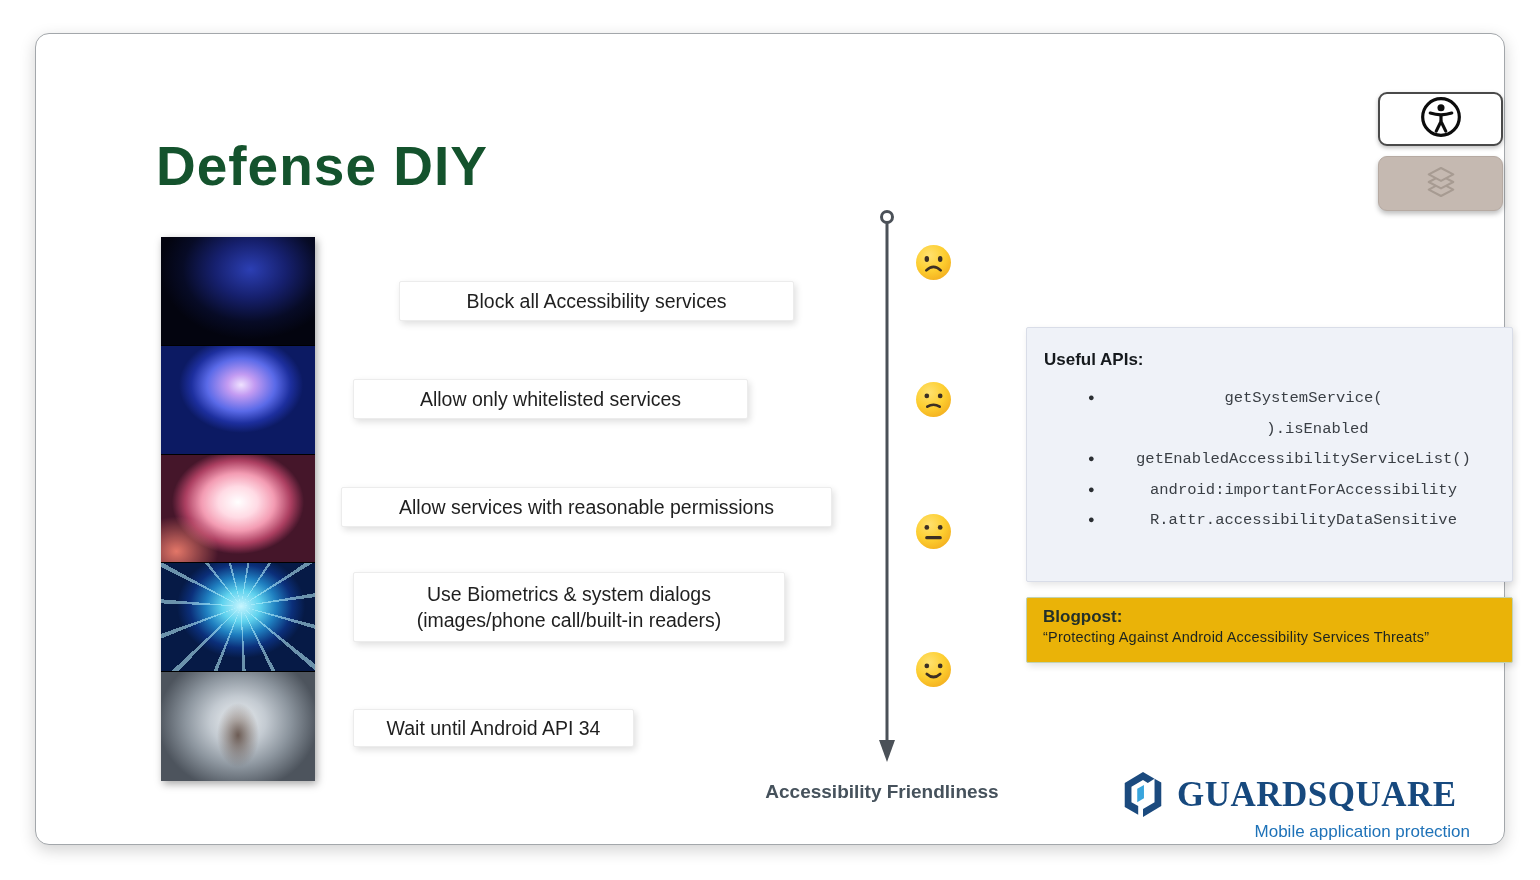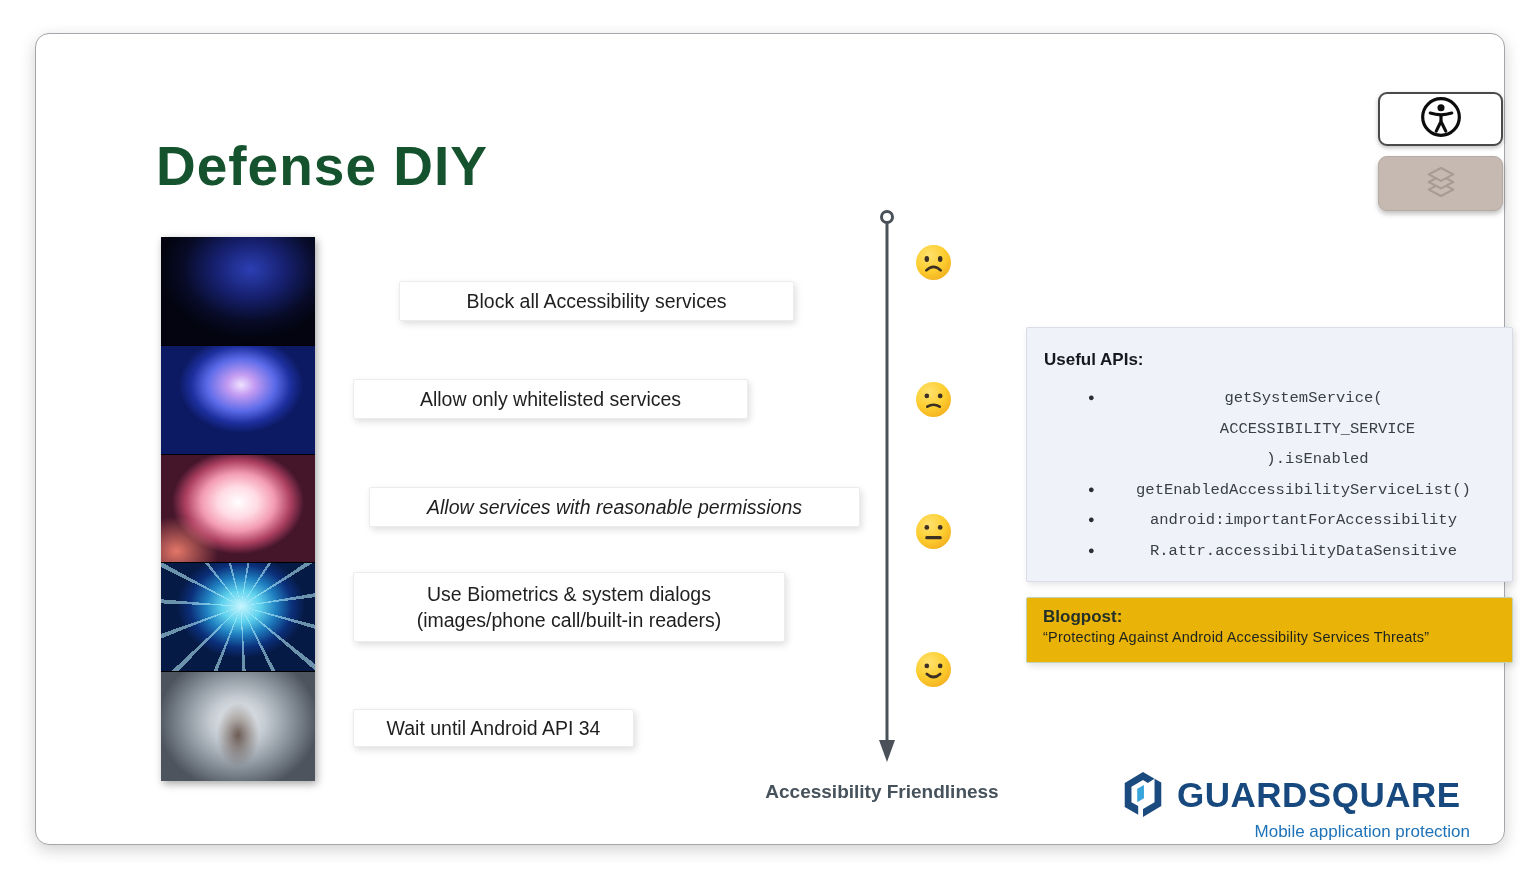--- a/index.html
+++ b/index.html
@@ -31,21 +31,21 @@
   .p5::after { content:""; position:absolute; inset:0; background: radial-gradient(30px 46px at 50% 58%, rgba(90,70,60,.85) 0%, rgba(90,70,60,0) 70%); }
   
   .step-box {
     position:absolute; background:#ffffff; border:1px solid #ececec; border-radius:2px;
     box-shadow:2px 3px 7px rgba(0,0,0,.13);
     display:flex; align-items:center; justify-content:center; text-align:center;
     font-size:19.5px; color:#1f1f1f; line-height:26px; padding:0 12px;
   }
   .sb1 { left:317px; top:247px; width:395px; height:40px;margin-left:46px; }
   .sb2 { left:317px; top:345px; width:395px; height:40px; }
-  .sb3 { left:333px; top:453px; width:491px; height:40px;font-style:italic; }
+  .sb3 { left:305px; top:453px; width:491px; height:40px; }
   .sb4 { left:317px; top:538px; width:432px; height:70px; }
   .sb5 { left:317px; top:675px; width:281px; height:38px; }
   
   .axis-svg { position:absolute; left:834px; top:172px; }
   .axis-label { position:absolute; left:690px; top:747px; width:312px; text-align:center; font-size:19px; font-weight:bold; color:#46525c; }
   .emoji { position:absolute; width:37px; height:37px; }
   .em1 { left:879px; top:210px; } .em2 { left:879px; top:347px; }
   .em3 { left:879px; top:479px; } .em4 { left:879px; top:617px; }
   
   .apis-panel {
@@ -61,21 +61,21 @@
   
   .blog-panel {
     position:absolute; left:990px; top:563px; width:487px; height:66px;
     background:#eab308; border:1px solid #c0d2b3; border-radius:2px; box-shadow:2px 3px 7px rgba(0,0,0,.12);
     padding:9px 16px;
   }
   .blog-title { font-size:17px; font-weight:bold; color:#23302a; }
   .blog-quote { font-size:14.5px; color:#1d2420; margin-top:2px; letter-spacing:.2px; }
   
   .logo-wrap { position:absolute; left:1082px; top:734px; width:352px; }
-  .logo-row { display:flex; align-items:center; }
+  .logo-row { display:flex; align-items:center;font-family:Liberation Serif, serif; }
   .logo-mark { width:50px; height:53px; margin-right:9px; flex:0 0 auto; }
   .logo-text { font-size:35px; font-weight:bold; color:#17497e; letter-spacing:.5px; }
   .logo-tagline { text-align:right; font-size:17px; color:#1e72b8; margin-top:1px; }
 </style>
 </head>
 <body>
 
 <div class="slide-card">
 
   <div class="page-title">Defense DIY</div>
@@ -180,21 +180,20 @@
       <circle cx="11.5" cy="14.5" r="2.3" fill="#3c2f24"></circle>
       <circle cx="24.5" cy="14.5" r="2.3" fill="#3c2f24"></circle>
       <path d="M11.5 22.3 Q18 28.3 24.5 22.3" fill="none" stroke="#3c2f24" stroke-width="2.6" stroke-linecap="round"></path>
     </svg>
   </span>
 
   <div class="apis-panel">
     <div class="apis-title">Useful APIs:</div>
     <div class="apis-list">
       <div class="api-line bulleted">getSystemService(</div>
-      <div class="api-line cont">ACCESSIBILITY_SERVICE</div>
       <div class="api-line cont">).isEnabled</div>
       <div class="api-line bulleted">getEnabledAccessibilityServiceList()</div>
       <div class="api-line bulleted">android:importantForAccessibility</div>
       <div class="api-line bulleted">R.attr.accessibilityDataSensitive</div>
     </div>
   </div>
 
   <div class="blog-panel">
     <div class="blog-title">Blogpost:</div>
     <div class="blog-quote">“Protecting Against Android Accessibility Services Threats”</div>

